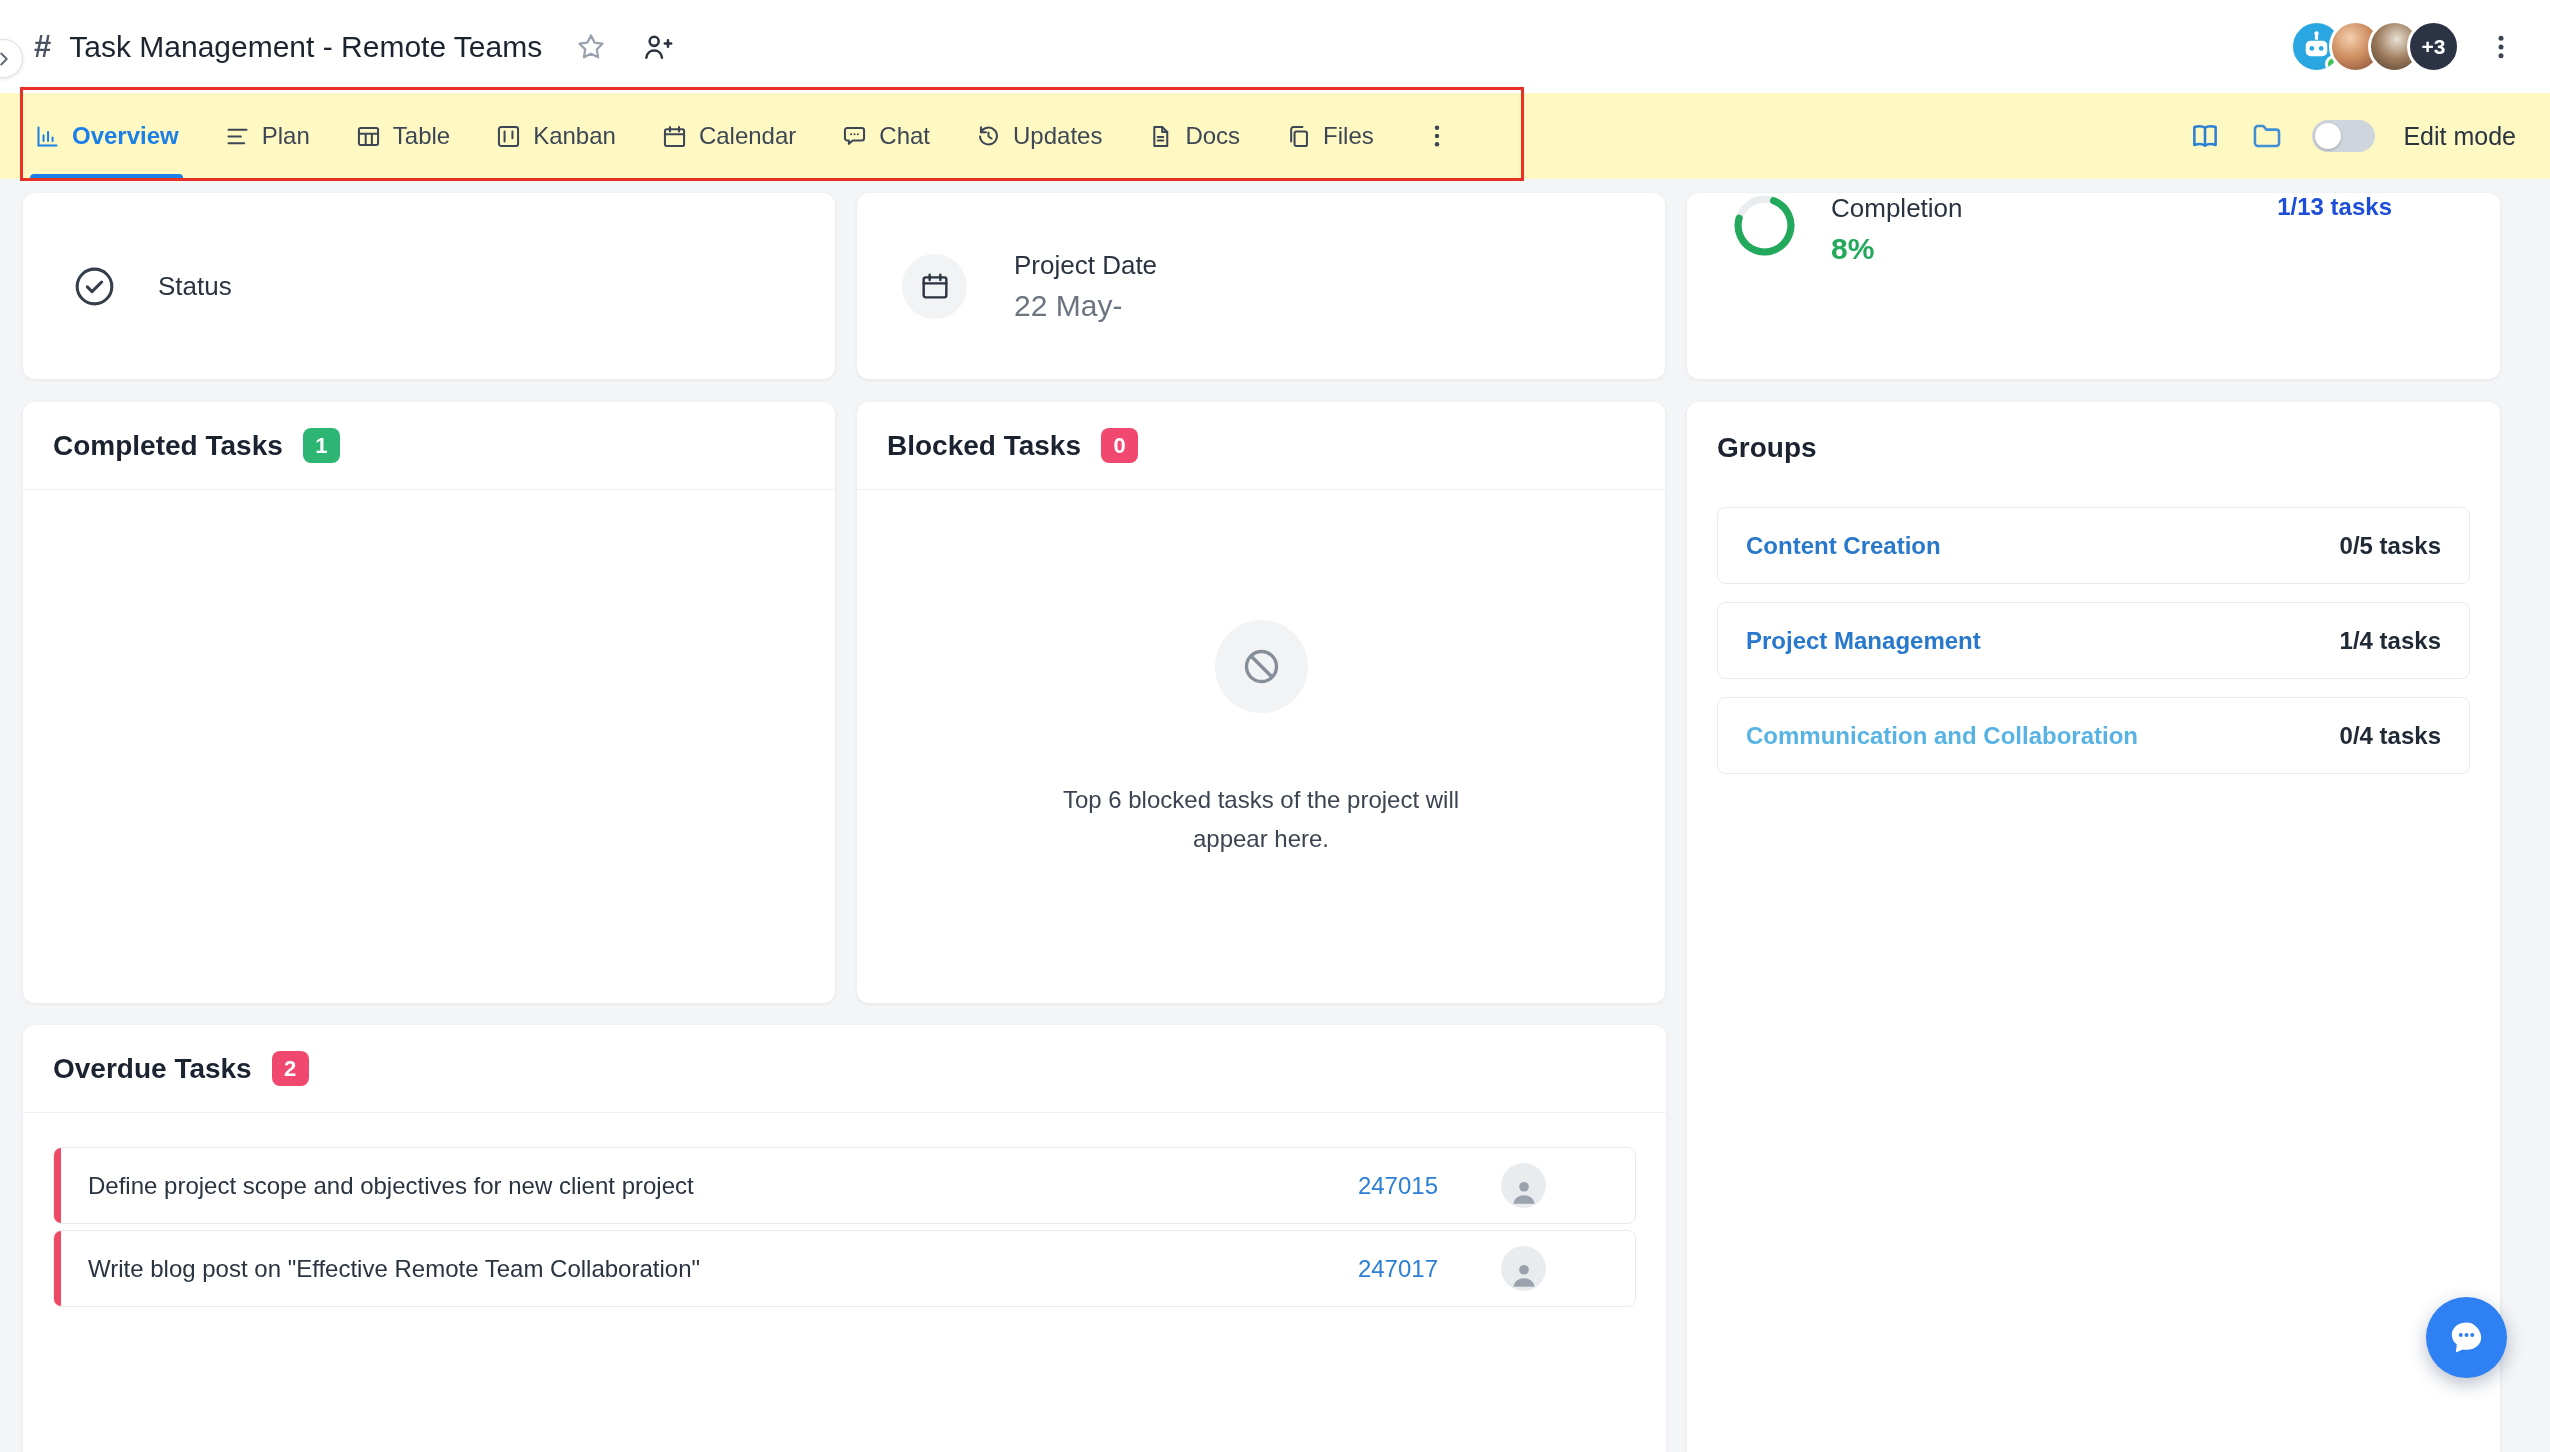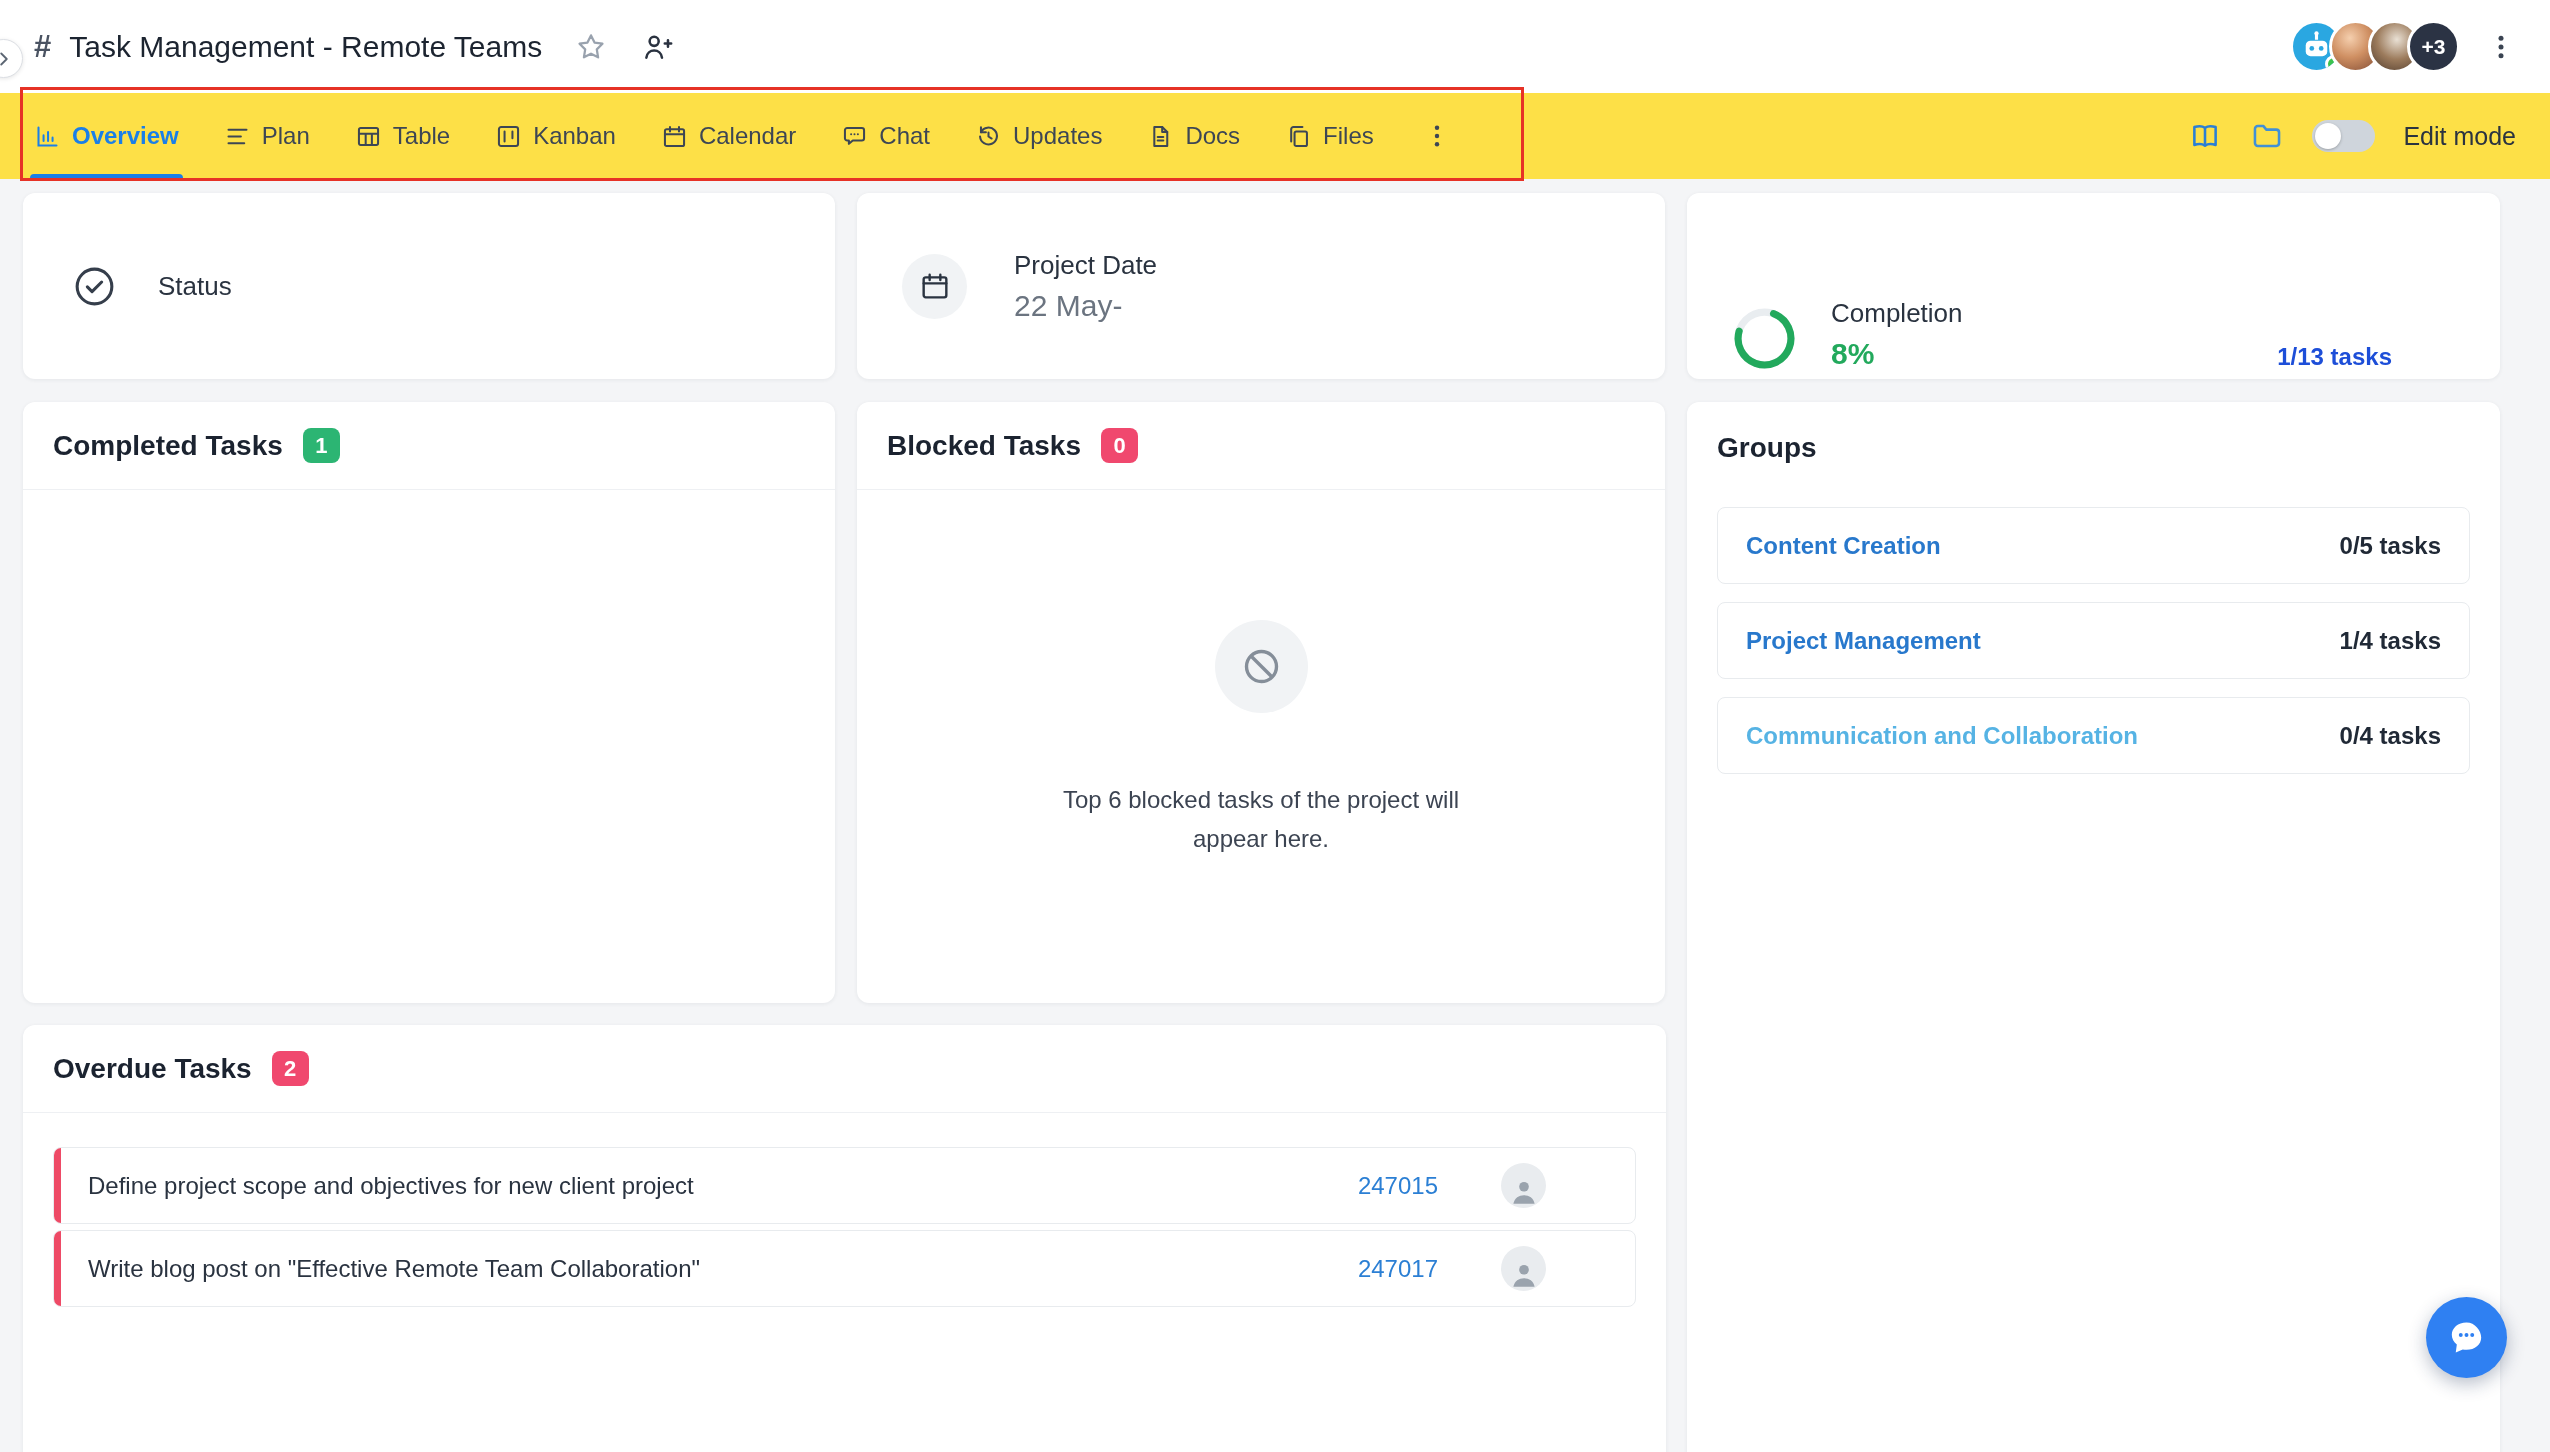--- a/index.html
+++ b/index.html
@@ -24,21 +24,21 @@
   .av:first-child { margin-left:0; }
   .av-bot { background:#2aa7e1; overflow:hidden; }
   .av-p1 { background:radial-gradient(circle at 38% 32%, #f5cfae 0%, #cf8f62 45%, #7e4a33 100%); }
   .av-p2 { background:radial-gradient(circle at 55% 35%, #e9e0d4 0%, #9c7b5c 50%, #4e3a2c 100%); }
   .av-more { background:#2b3344; color:#fff; font-size:21px; font-weight:700; }
   .presence { position:absolute; right:-3px; bottom:-3px; width:18px; height:18px; background:#3cc24f;
     border:3px solid #fff; border-radius:50%; }
   .kebab { color:#3a4452; cursor:pointer; }
 
   
-  .tabsbar { height:87px; background:#fde047; border-bottom:1px solid #e7e9ed; display:flex; align-items:stretch;
+  .tabsbar { height:87px; background:#fef9c3; border-bottom:1px solid #e7e9ed; display:flex; align-items:stretch;
     padding:0 34px; position:relative; }
   .tabs { display:flex; gap:45px; align-items:stretch; }
   .tab { display:flex; align-items:center; gap:11px; font-size:24px; color:#3d4654; position:relative; cursor:pointer; white-space:nowrap; }
   .tab svg { width:27px; height:27px; }
   .tab.active { color:#1a7fe8; font-weight:700; }
   .tab.active::after { content:""; position:absolute; left:-4px; right:-4px; bottom:0; height:5px; background:#1a7fe8;
     border-radius:4px 4px 0 0; }
   .tab-more { align-self:center; color:#3d4654; margin-left:4px; cursor:pointer; }
   .bar-right { margin-left:auto; display:flex; align-items:center; gap:28px; }
   .icon-book { color:#2b7fd4; cursor:pointer; }
@@ -57,21 +57,21 @@
 
   #card-status { left:23px; top:14px; width:812px; height:186px; display:flex; align-items:center; padding:0 47px; gap:39px; }
   .status-ic { color:#353e4b; }
   .sum-label { font-size:26px; color:#2a3340; }
 
   #card-date { left:857px; top:14px; width:808px; height:186px; display:flex; align-items:center; padding:0 45px; gap:47px; }
   .date-iconwrap { width:65px; height:65px; border-radius:50%; background:#f1f3f5; display:flex; align-items:center;
     justify-content:center; color:#2a3340; flex:none; }
   .sum-value { font-size:30px; color:#6b7480; margin-top:8px; }
 
-  #card-completion { left:1687px; top:14px; width:813px; height:186px; display:flex; align-items:flex-end;
+  #card-completion { left:1687px; top:14px; width:813px; height:186px; display:flex; align-items:flex-start;
     padding:0 108px 8px 45px; gap:34px; }
   .pct { font-size:30px; font-weight:700; color:#22a95c; margin-top:8px; }
   .tasks-count { margin-left:auto; font-size:24px; font-weight:700; color:#1d4ed8; }
 
   #card-completed { left:23px; top:223px; width:812px; height:601px; }
   #card-blocked   { left:857px; top:223px; width:808px; height:601px; }
   #card-groups    { left:1687px; top:223px; width:813px; height:1084px; }
   #card-overdue   { left:23px; top:846px; width:1643px; height:591px; }
 
   .card-head { display:flex; align-items:center; padding:0 30px; height:88px; border-bottom:1px solid #eef0f3; }

